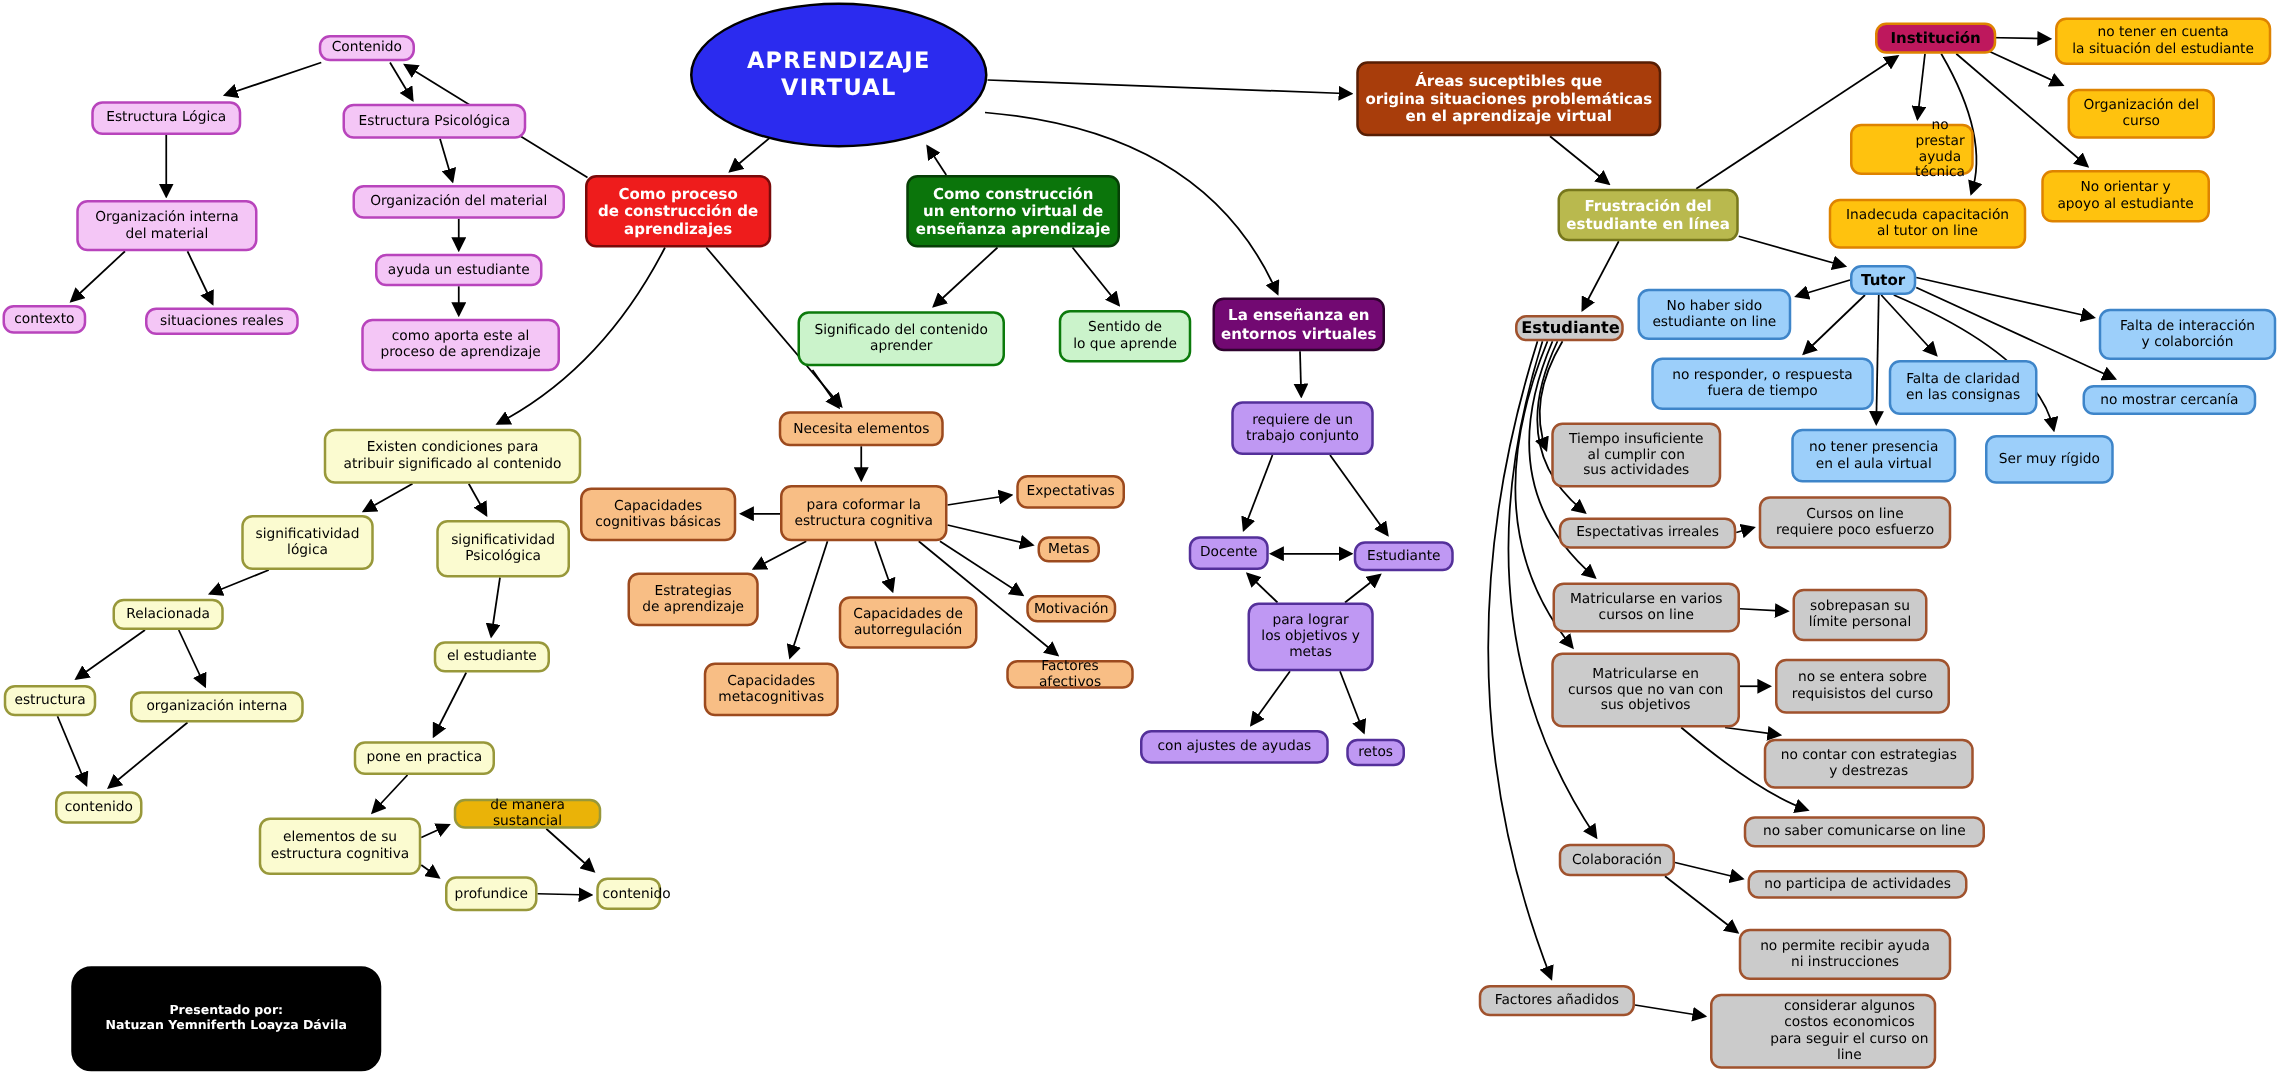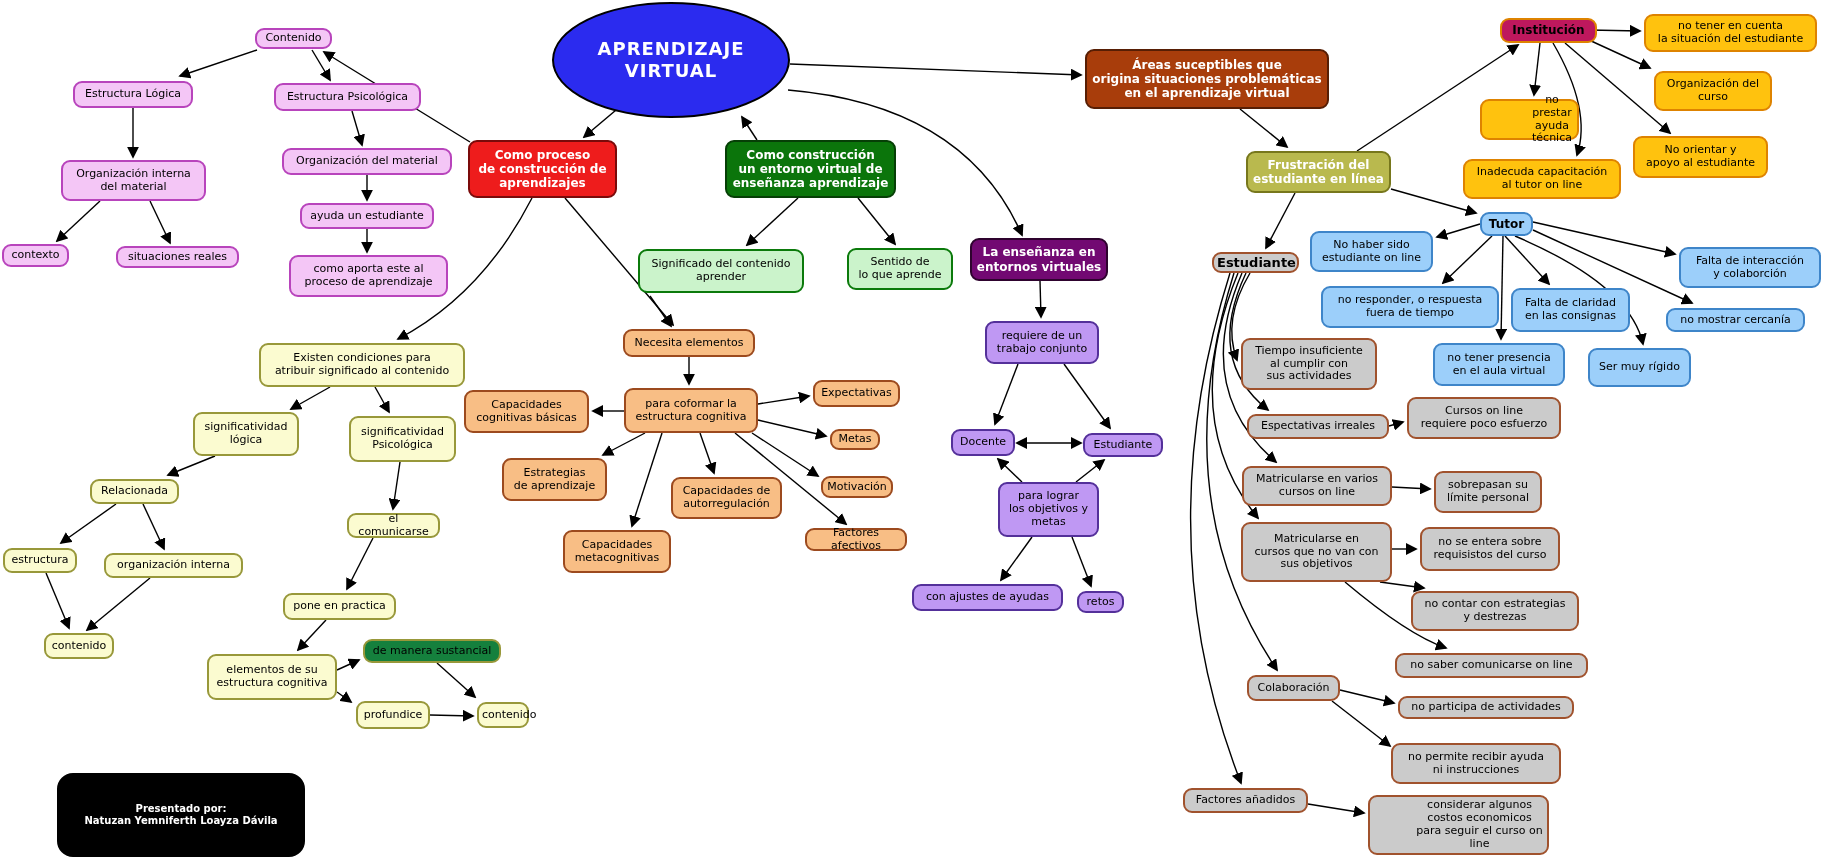--- a/index.html
+++ b/index.html
@@ -218,33 +218,33 @@
       <div class="node" style="left: 90px; top: 479px; width: 89px; height: 25px; background: rgb(251, 251, 208); border-color: rgb(152, 152, 58); color: rgb(0, 0, 0);">
         <span class="node-label">Relacionada</span>
       </div>
       <div class="node" style="left: 3px; top: 548px; width: 74px; height: 25px; background: rgb(251, 251, 208); border-color: rgb(152, 152, 58); color: rgb(0, 0, 0);">
         <span class="node-label">estructura</span>
       </div>
       <div class="node" style="left: 104px; top: 553px; width: 139px; height: 25px; background: rgb(251, 251, 208); border-color: rgb(152, 152, 58); color: rgb(0, 0, 0);">
         <span class="node-label">organización interna</span>
       </div>
       <div class="node" style="left: 347px; top: 513px; width: 93px; height: 25px; background: rgb(251, 251, 208); border-color: rgb(152, 152, 58); color: rgb(0, 0, 0);">
-        <span class="node-label">el comunicarse</span>
+        <span class="node-label">el estudiante</span>
       </div>
       <div class="node" style="left: 44px; top: 633px; width: 70px; height: 26px; background: rgb(251, 251, 208); border-color: rgb(152, 152, 58); color: rgb(0, 0, 0);">
         <span class="node-label">contenido</span>
       </div>
       <div class="node" style="left: 283px; top: 593px; width: 113px; height: 27px; background: rgb(251, 251, 208); border-color: rgb(152, 152, 58); color: rgb(0, 0, 0);">
         <span class="node-label">pone en practica</span>
       </div>
       <div class="node" style="left: 207px; top: 654px; width: 130px; height: 46px; background: rgb(251, 251, 208); border-color: rgb(152, 152, 58); color: rgb(0, 0, 0);">
         <span class="node-label">elementos de su
 estructura cognitiva</span>
       </div>
-      <div class="node" style="left: 363px; top: 639px; width: 138px; height: 24px; background: #15803d; border-color: rgb(152, 152, 58); color: rgb(0, 0, 0);">
+      <div class="node" style="left: 363px; top: 639px; width: 118px; height: 24px; background: #eab308; border-color: rgb(152, 152, 58); color: rgb(0, 0, 0);">
         <span class="node-label">de manera sustancial</span>
       </div>
       <div class="node" style="left: 356px; top: 701px; width: 74px; height: 28px; background: rgb(251, 251, 208); border-color: rgb(152, 152, 58); color: rgb(0, 0, 0);">
         <span class="node-label">profundice</span>
       </div>
       <div class="node" style="left: 477px; top: 702px; width: 52px; height: 26px; background: rgb(251, 251, 208); border-color: rgb(152, 152, 58); color: rgb(0, 0, 0);">
         <span class="node-label">contenido</span>
       </div>
       <div class="node blackbox bold" style="left: 57px; top: 773px; width: 248px; height: 84px; background: rgb(0, 0, 0); border-color: rgb(0, 0, 0); color: rgb(255, 255, 255);">
         <span class="node-label">Presentado por:

